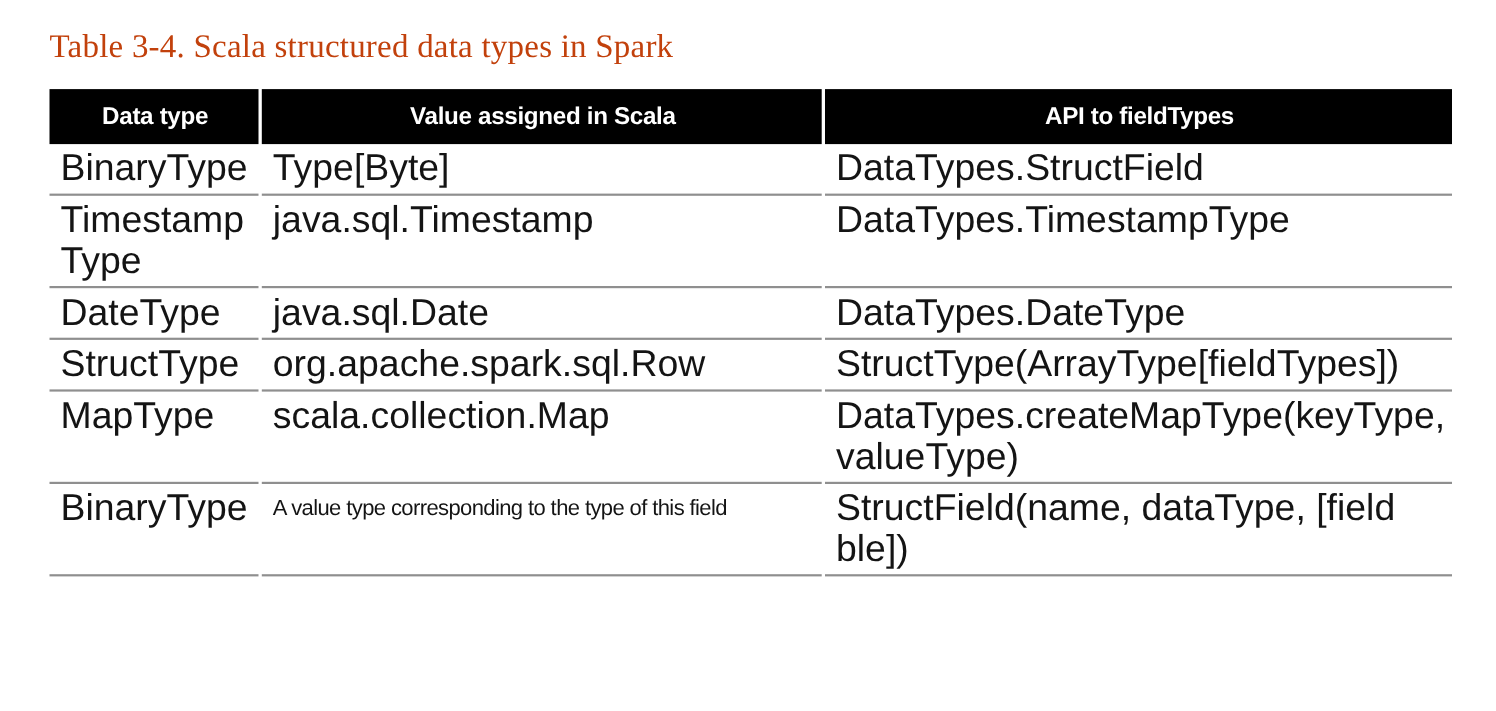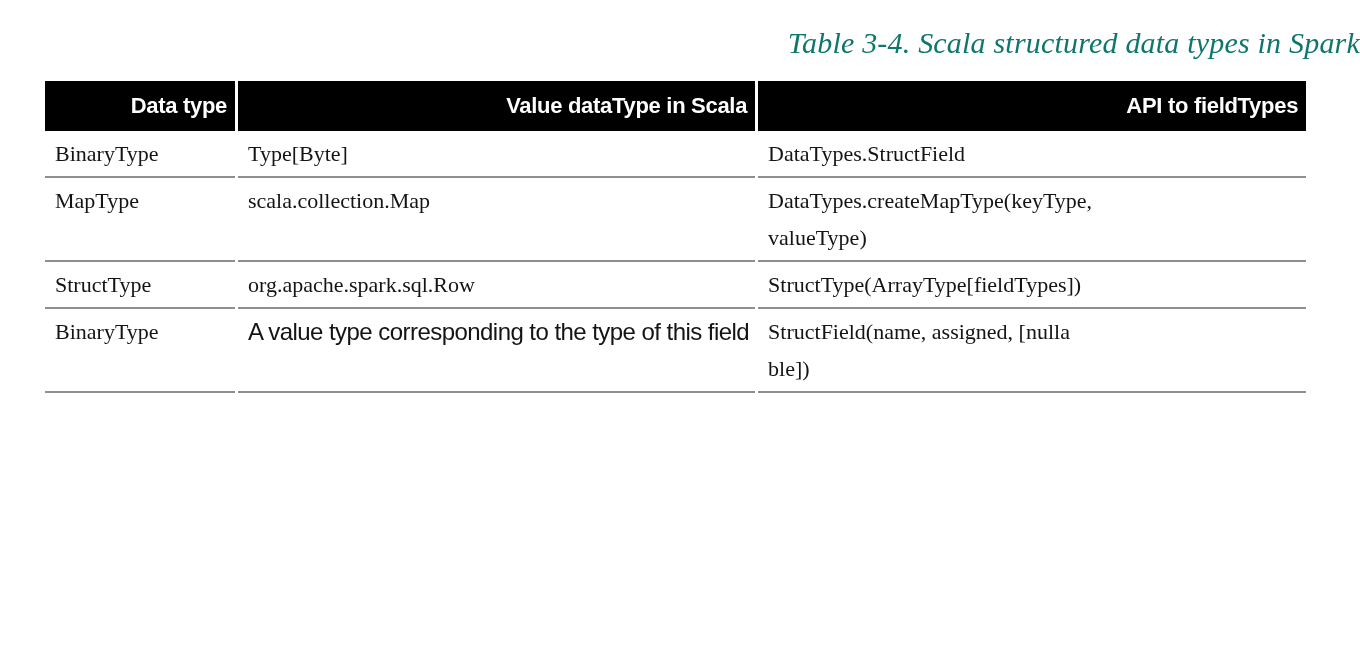--- a/index.html
+++ b/index.html
@@ -16,108 +16,117 @@
     overflow: hidden;
   }
   .page {
     position: relative;
     width: 1360px;
     height: 646px;
     background: #ffffff;
   }
   .table-caption {
     font-family: "Liberation Serif", serif;
-    font-style: italic;
     font-size: 30px;
     line-height: 38px;
-    color: #0f766e;
+    color: #c2410c;
     margin: 24px 0 0 45px;
     letter-spacing: 0.2px;
-    text-align: right;
   }
   table.data-table {
     border-collapse: separate;
     border-spacing: 3px 0;
     table-layout: fixed;
     margin: 19px 0 0 42px;
   }
   col.c1 { width: 190px; }
   col.c2 { width: 509px; }
   col.c3 { width: 548px; }
   th {
     background: #000000;
     color: #ffffff;
     font-family: "Liberation Sans", sans-serif;
     font-weight: bold;
     font-size: 22px;
     letter-spacing: -0.3px;
-    text-align: right;
+    text-align: center;
     vertical-align: middle;
     height: 50px;
     padding: 0 8px 0 10px;
     white-space: pre;
     overflow: hidden;
   }
   td {
     vertical-align: top;
     border-bottom: 2px solid #8f8f8f;
     padding: 4px 6px 4px 10px;
-    font-family: Liberation Serif, serif;
-    font-size: 22px;
+    font-family: Liberation Sans, sans-serif;
+    font-size: 34px;
     line-height: 37px;
     color: #141414;
     white-space: pre;
     overflow: visible;
   }
   td.sans {
     font-family: "Liberation Sans", sans-serif;
-    font-size: 24px;
+    font-size: 20px;
     letter-spacing: -0.55px;
     line-height: 37px;
   }
 </style>
 </head>
 <body>
 
 <div class="page">
 
   <div class="table-caption">Table 3-4. Scala structured data types in Spark</div>
 
   <table class="data-table">
     <colgroup>
       <col class="c1">
       <col class="c2">
       <col class="c3">
     </colgroup>
     <thead>
       <tr>
         <th>Data type</th>
-        <th>Value dataType in Scala</th>
+        <th>Value assigned in Scala</th>
         <th>API to fieldTypes</th>
       </tr>
     </thead>
     <tbody>
       <tr>
         <td>BinaryType</td>
         <td>Type[Byte]</td>
         <td>DataTypes.StructField</td>
       </tr>
       <tr>
-        <td>MapType</td>
-        <td>scala.collection.Map</td>
-        <td>DataTypes.createMapType(keyType,
-valueType)</td>
+        <td>Timestamp
+Type</td>
+        <td>java.sql.Timestamp</td>
+        <td>DataTypes.TimestampType</td>
+      </tr>
+      <tr>
+        <td>DateType</td>
+        <td>java.sql.Date</td>
+        <td>DataTypes.DateType</td>
       </tr>
       <tr>
         <td>StructType</td>
         <td>org.apache.spark.sql.Row</td>
         <td>StructType(ArrayType[fieldTypes])</td>
       </tr>
       <tr>
+        <td>MapType</td>
+        <td>scala.collection.Map</td>
+        <td>DataTypes.createMapType(keyType,
+valueType)</td>
+      </tr>
+      <tr>
         <td>BinaryType</td>
         <td class="sans">A value type corresponding to the type of this field</td>
-        <td>StructField(name, assigned, [nulla
+        <td>StructField(name, dataType, [field
 ble])</td>
       </tr>
     </tbody>
   </table>
 
 </div>
 
 </body></html>

